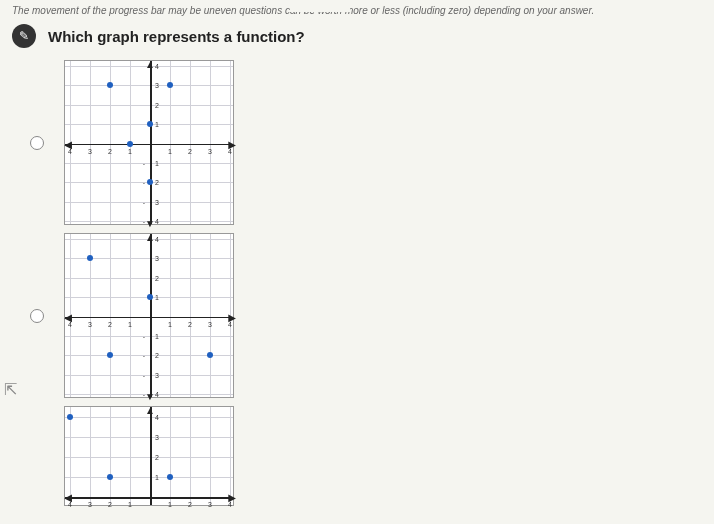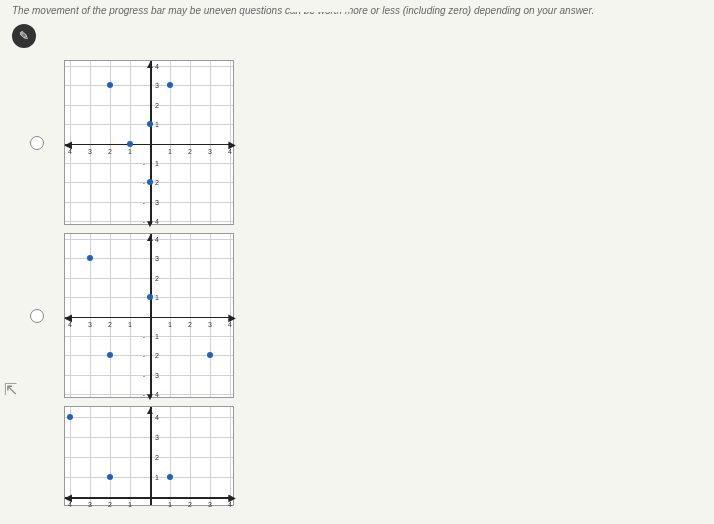--- a/index.html
+++ b/index.html
@@ -115,20 +115,21 @@
     }
   </style>
 </head>
 <body>
 
 <div class="header-text">The movement of the progress bar may be uneven         questions can be worth more or less (including zero) depending on your answer.</div>
 <div class="copy-area"></div>
 
 <div class="question-row">
   <div class="pencil-icon">✎</div>
+  <div class="question-text">Which graph represents a function?</div>
 </div>
 
 <div class="cursor-icon">⇱</div>
 
 <div class="options">
 
   <div class="option-row">
     <div class="radio"></div>
     <div class="graph-box" id="g1">
         <div class="grid-line v" style="left: 5px;"></div>

